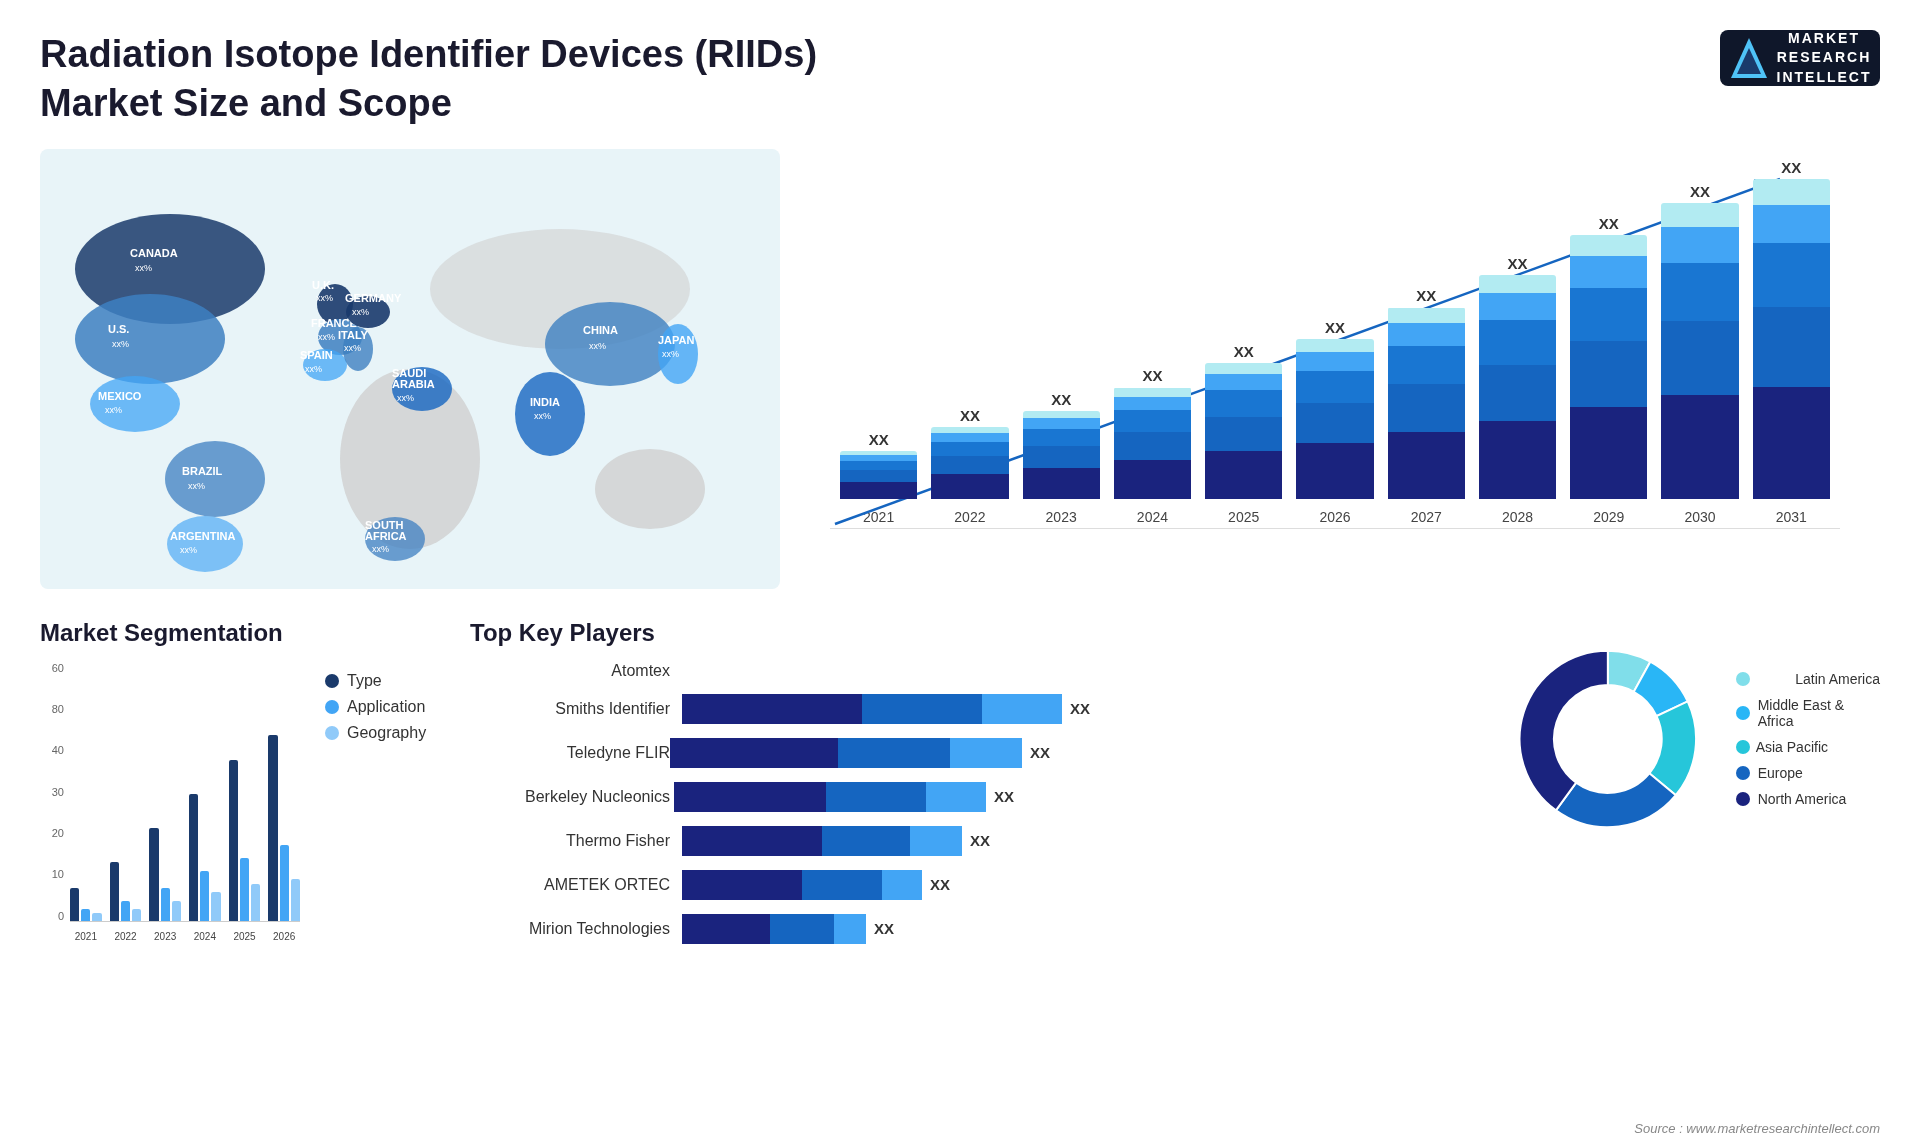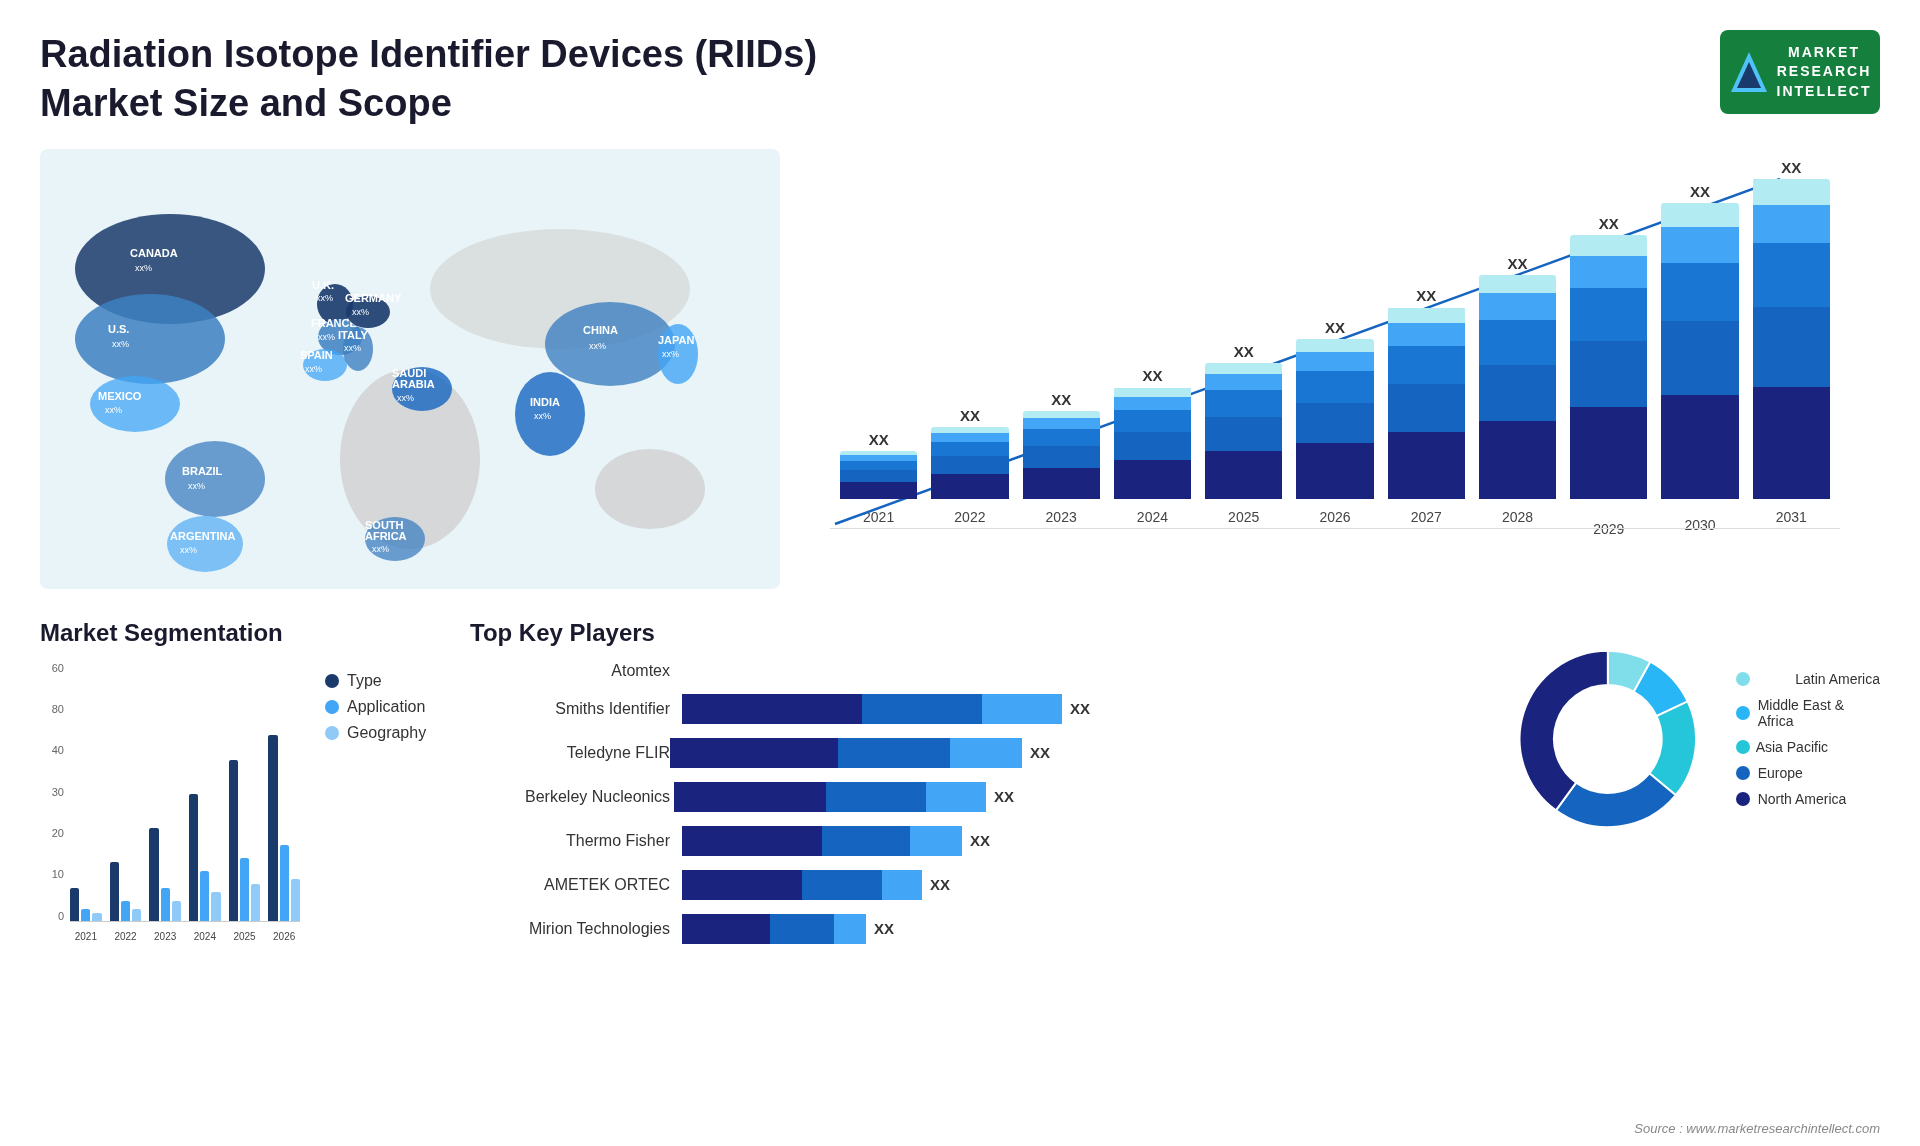--- a/index.html
+++ b/index.html
@@ -38,22 +38,22 @@
 
     .logo-area {
       display: flex;
       flex-direction: column;
       align-items: center;
       gap: 5px;
     }
 
     .logo-box {
       width: 160px;
-      height: 84px;
-      background: #15803d;
+      height: 56px;
+      background: #0f172a;
       border-radius: 8px;
       display: flex;
       align-items: center;
       justify-content: center;
       position: relative;
       overflow: hidden;
     }
 
     .logo-text-area {
       display: flex;
@@ -421,22 +421,22 @@
 
       <div style="display:flex;gap:14px;padding:0 10px;margin-top:5px;" id="bar-years">
       <div style="flex: 1 1 0%; text-align: center; font-size: 14px; color: rgb(68, 68, 68); margin-top: 5px;">2021</div>
           <div style="flex: 1 1 0%; text-align: center; font-size: 14px; color: rgb(68, 68, 68); margin-top: 5px;">2022</div>
           <div style="flex: 1 1 0%; text-align: center; font-size: 14px; color: rgb(68, 68, 68); margin-top: 5px;">2023</div>
           <div style="flex: 1 1 0%; text-align: center; font-size: 14px; color: rgb(68, 68, 68); margin-top: 5px;">2024</div>
           <div style="flex: 1 1 0%; text-align: center; font-size: 14px; color: rgb(68, 68, 68); margin-top: 5px;">2025</div>
           <div style="flex: 1 1 0%; text-align: center; font-size: 14px; color: rgb(68, 68, 68); margin-top: 5px;">2026</div>
           <div style="flex: 1 1 0%; text-align: center; font-size: 14px; color: rgb(68, 68, 68); margin-top: 5px;">2027</div>
           <div style="flex: 1 1 0%; text-align: center; font-size: 14px; color: rgb(68, 68, 68); margin-top: 5px;">2028</div>
-          <div style="flex: 1 1 0%; text-align: center; font-size: 14px; color: rgb(68, 68, 68); margin-top: 17px;">2029</div>
-          <div style="flex: 1 1 0%; text-align: center; font-size: 14px; color: rgb(68, 68, 68); margin-top: 13px;">2030</div>
+          <div style="flex: 1 1 0%; text-align: center; font-size: 14px; color: rgb(68, 68, 68); margin-top: 5px;">2029</div>
+          <div style="flex: 1 1 0%; text-align: center; font-size: 14px; color: rgb(68, 68, 68); margin-top: 5px;">2030</div>
           <div style="flex: 1 1 0%; text-align: center; font-size: 14px; color: rgb(68, 68, 68); margin-top: 5px;">2031</div>
         </div>
 
       <div style="position:absolute;top:20px;left:20px;bottom:60px;right:40px;pointer-events:none;">
         <div style="position:absolute;bottom:0;left:0;right:0;height:1px;background:#ddd;"></div>
       </div>
     </div>
   </div>
 
   <div class="bottom-section">

